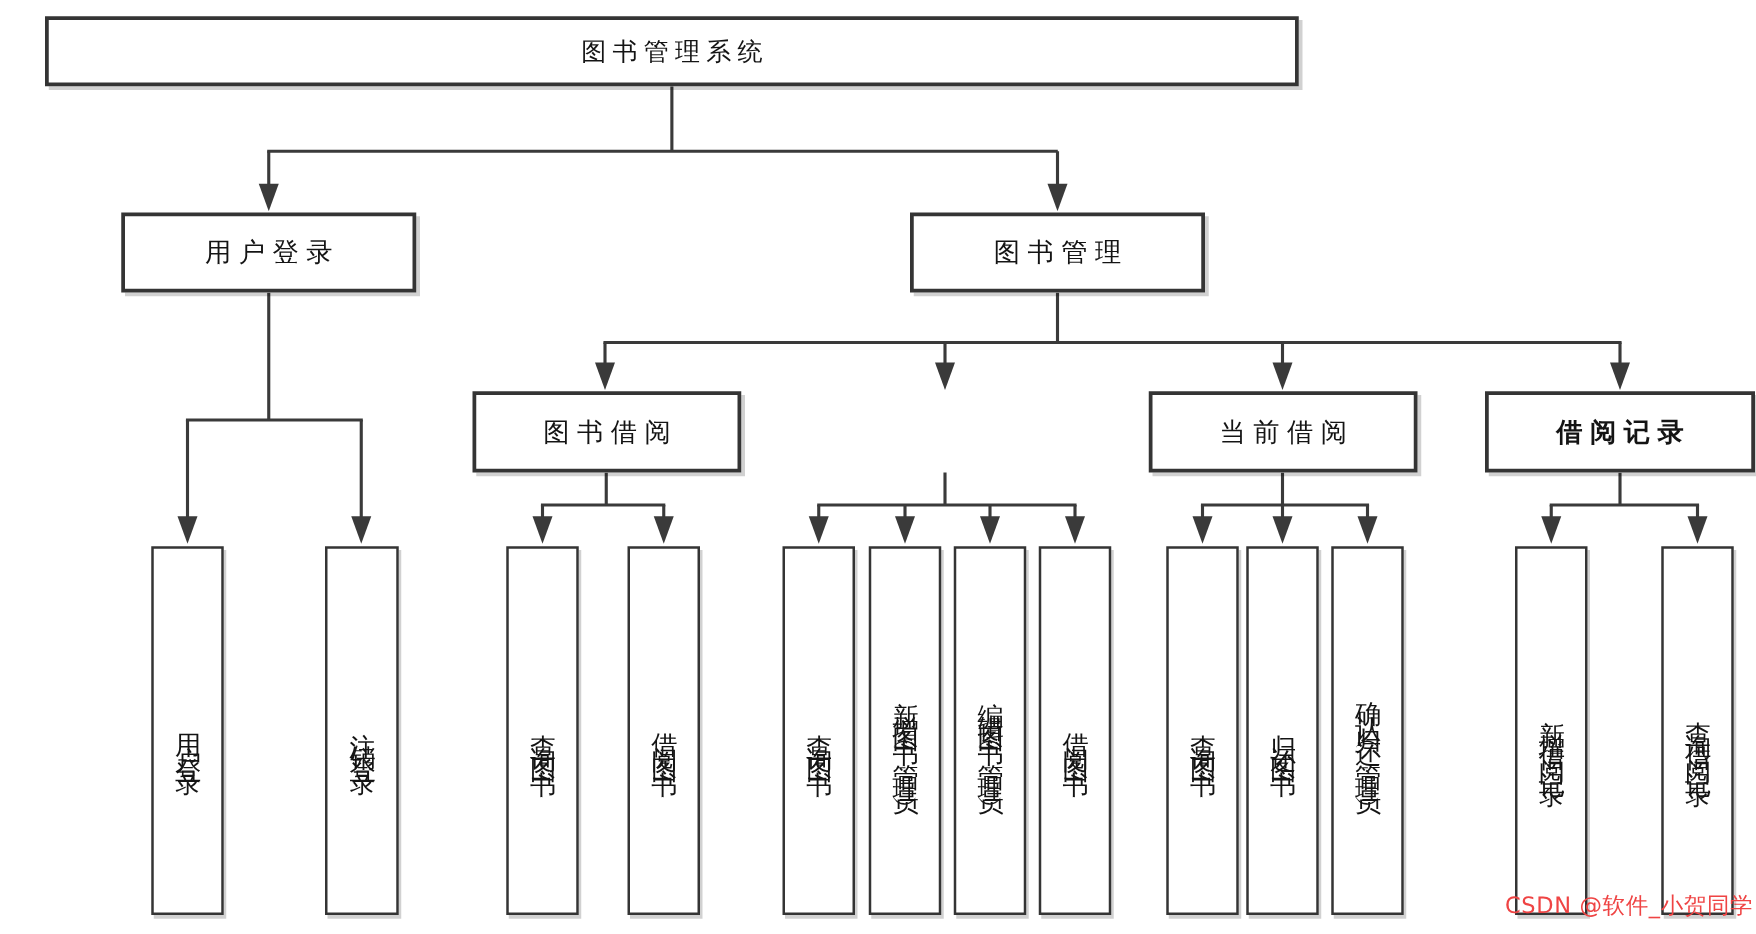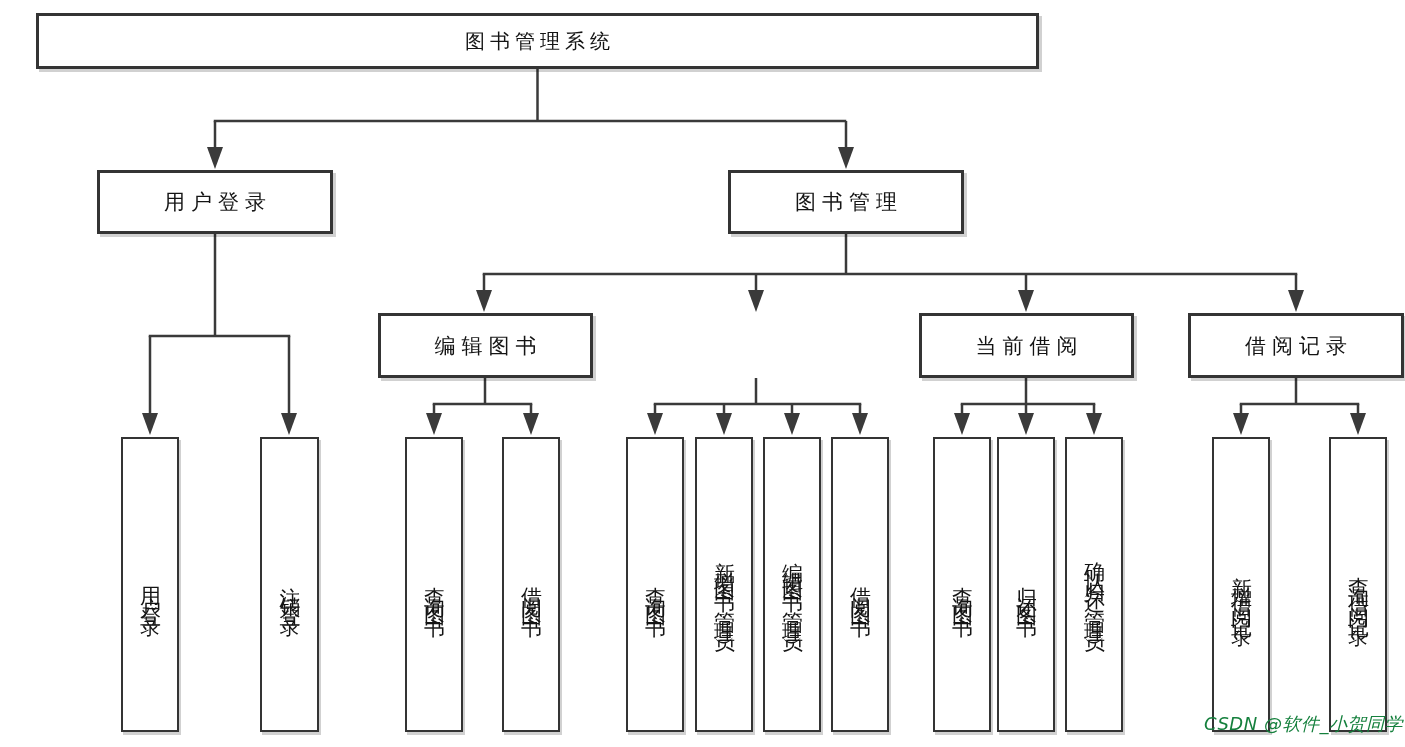--- a/index.html
+++ b/index.html
@@ -41,24 +41,23 @@
     padding-top:10px; 
     white-space:nowrap;
     color:#141414;
   }
   .watermark {
     position:absolute;
     left:1188px;
     top:712px;
     font-size:18px;
     letter-spacing:0.5px;
-    color:#15803d;
+    color:#ef4444;
     white-space:nowrap;
     z-index:5;
-    font-style:italic;
   }
 </style>
 </head>
 <body>
 
 <div class="stage">
 
   <svg class="connectors" width="1405" height="747" viewBox="0 0 1405 747">
     <g stroke="#3a3a3a" stroke-width="2.5" fill="none">
 
@@ -133,26 +132,26 @@
   </div>
 
   <div class="node" style="left:81px; top:170px; width:236px; height:64px;">
     <span class="h-label">用户登录</span>
   </div>
   <div class="node" style="left:712px; top:170px; width:236px; height:64px;justify-content:center;">
     <span class="h-label">图书管理</span>
   </div>
 
   <div class="node" style="left:362px; top:313px; width:215px; height:65px;">
-    <span class="h-label">编辑图书</span>
+    <span class="h-label">图书借阅</span>
   </div>
   <div class="node" style="left:903px; top:313px; width:215px; height:65px;text-align:right;">
     <span class="h-label">当前借阅</span>
   </div>
-  <div class="node" style="left:1172px; top:313px; width:216px; height:65px;">
+  <div class="node" style="left:1172px; top:313px; width:216px; height:65px;font-weight:bold;">
     <span class="h-label">借阅记录</span>
   </div>
 
   <div class="node leaf" style="left:105px; top:437px; width:58px; height:295px;">
     <span class="v-label">用户登录</span>
   </div>
   <div class="node leaf" style="left:244px; top:437px; width:59px; height:295px;">
     <span class="v-label">注销登录</span>
   </div>
 

